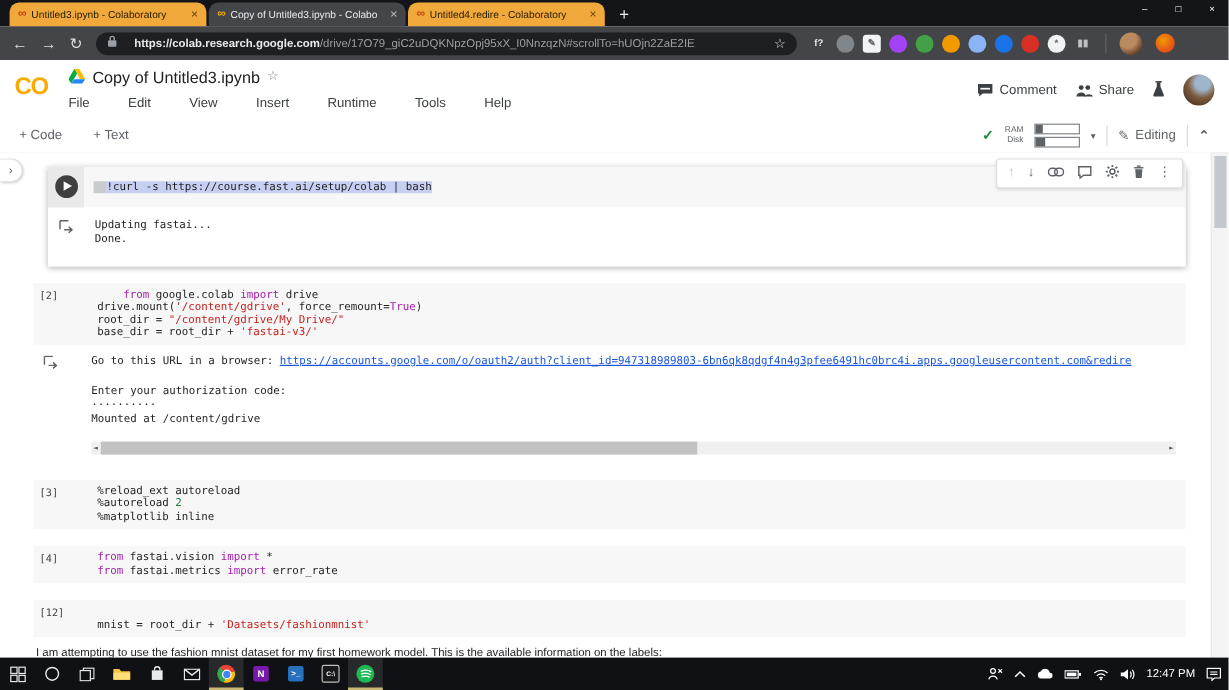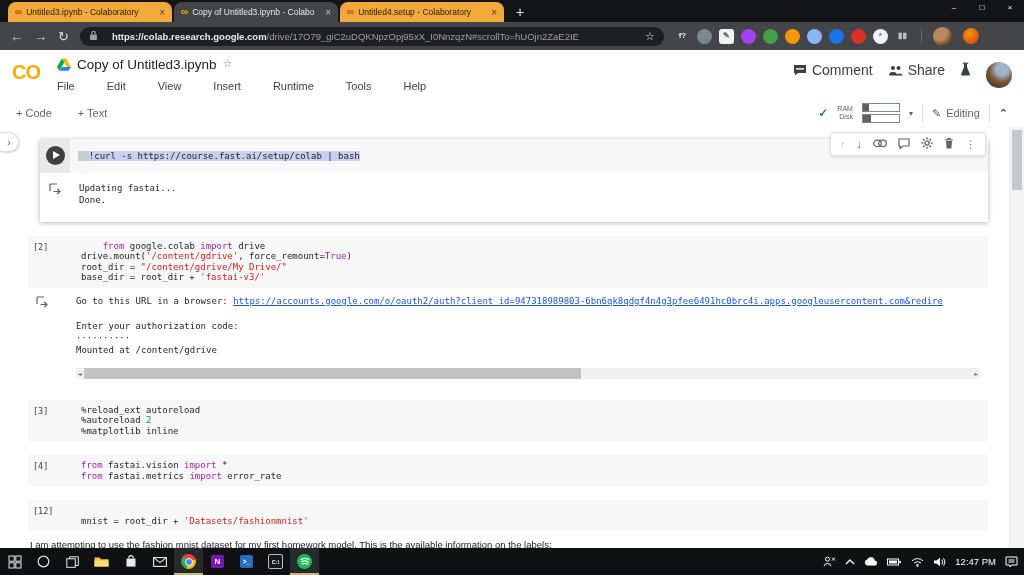--- a/index.html
+++ b/index.html
@@ -35,21 +35,21 @@
   .avatar-sm{width:19px;height:19px;border-radius:50%;background:radial-gradient(circle at 35% 30%,#B98A5E 0 40%,#6E4B30 70%,#3E2B1C 100%);}
   .updatebtn{width:16px;height:16px;border-radius:50%;background:radial-gradient(circle at 40% 35%,#F29900,#D93025);}
 
   
   .cheader{position:absolute;top:50px;left:0;right:0;height:49px;background:#fff;}
   .clogo{position:absolute;left:12px;top:11px;font-size:20px;font-weight:700;color:#F9AB00;letter-spacing:-1px;}
   .trow{position:absolute;left:57px;top:7px;display:flex;gap:6px;}
   .ctitle{font-size:13.5px;color:#202124;}
   .cstar{font-size:11px;color:#80868B;}
   .cmenu{position:absolute;left:57px;top:30px;display:flex;gap:32px;font-size:11px;color:#3C4043;}
-  .cright{position:absolute;right:12px;top:12px;display:flex;align-items:flex-start;gap:15px;font-size:14px;color:#3C4043;}
+  .cright{position:absolute;right:12px;top:12px;display:flex;align-items:center;gap:15px;font-size:11px;color:#3C4043;}
   .hbtn{display:flex;align-items:center;gap:5px;}
   .avatar-lg{width:26px;height:26px;border-radius:50%;background:radial-gradient(circle at 62% 28%,#9FB5CC 0 24%,#7C5A3E 50%,#46301F 88%);}
 
   
   .ctoolbar{position:absolute;top:99px;left:0;right:0;height:28px;background:#fff;border-bottom:1px solid #E4E4E4;display:flex;align-items:center;padding:0 16px;font-size:11px;color:#5F6368;}
   .addbtn{margin-right:26px;}
   .ctr{margin-left:auto;display:flex;align-items:center;gap:9px;}
   .chk{color:#1E8E3E;font-size:12px;font-weight:bold;}
   .glabels{font-size:7px;line-height:8.5px;color:#5F6368;text-align:right;}
   .gbars{display:flex;flex-direction:column;gap:2px;}
@@ -124,21 +124,21 @@
           <span class="tabtitle">Untitled3.ipynb - Colaboratory</span>
           <span class="tabclose">×</span>
         </div>
         <div class="tab active">
           <span class="tabfav">∞</span>
           <span class="tabtitle">Copy of Untitled3.ipynb - Colabo</span>
           <span class="tabclose">×</span>
         </div>
         <div class="tab inactive">
           <span class="tabfav">∞</span>
-          <span class="tabtitle">Untitled4.setup - Colaboratory</span>
+          <span class="tabtitle">Untitled4.redire - Colaboratory</span>
           <span class="tabclose">×</span>
         </div>
       </div>
     <div class="newtab">+</div>
     <div class="wincontrols">
       <span class="winbtn">–</span>
       <span class="winbtn">□</span>
       <span class="winbtn">×</span>
     </div>
   </div>

